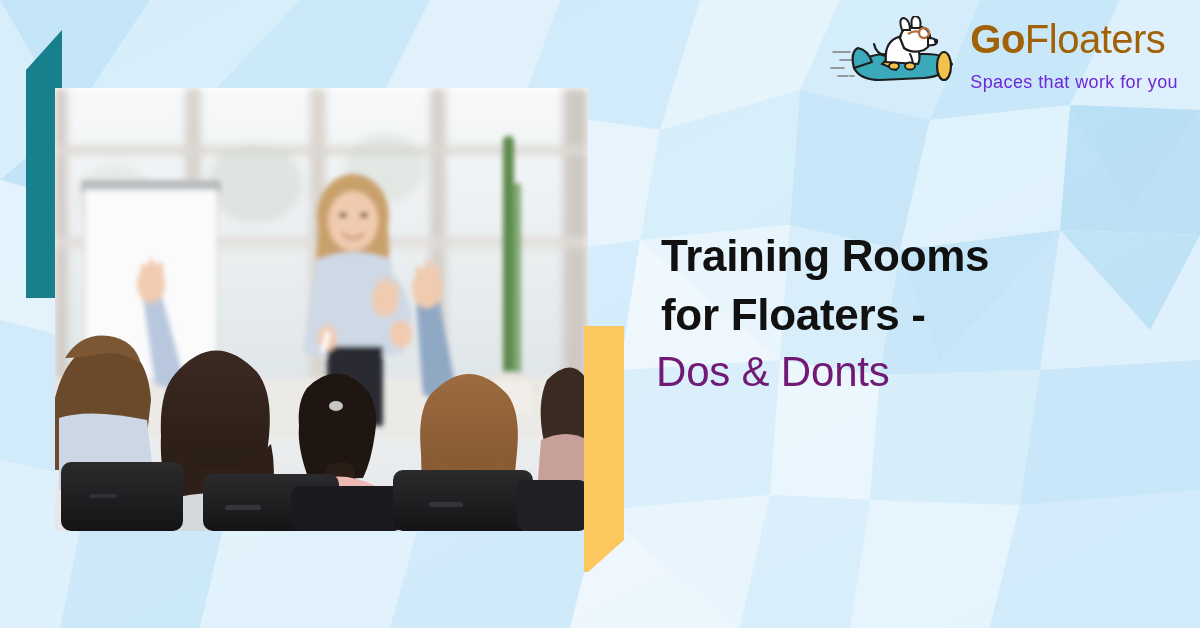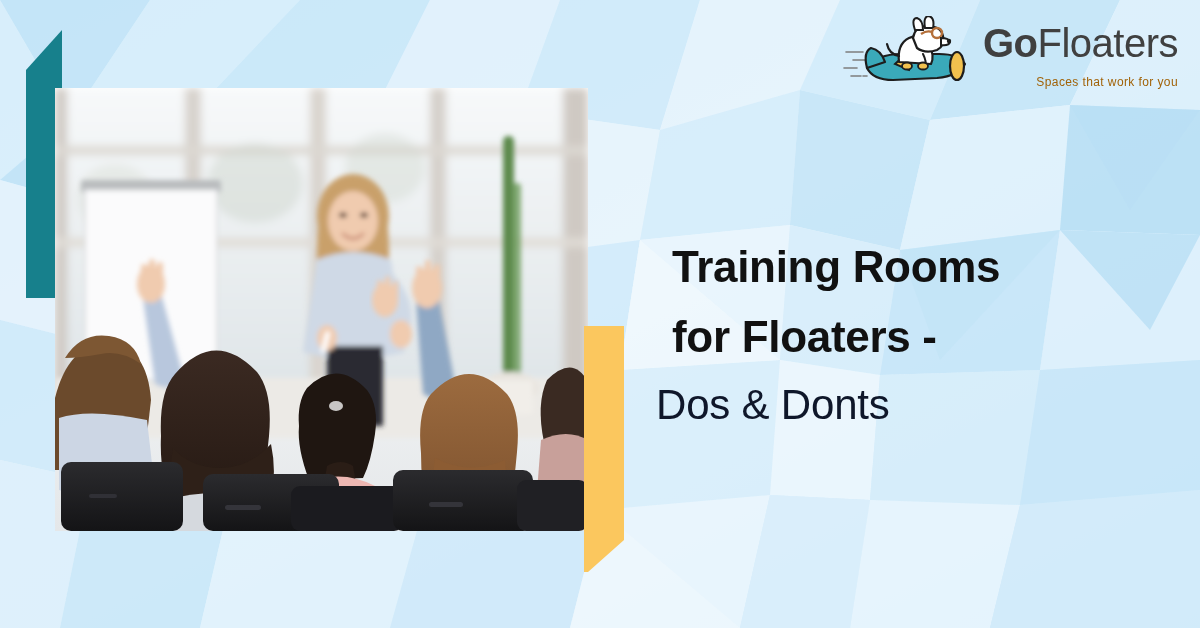--- a/index.html
+++ b/index.html
@@ -62,55 +62,55 @@
     top: 16px;
     display: flex;
     align-items: center;
     gap: 10px;
   }
   .logo-mark { width: 130px; height: 80px; display: block; }
   .logo-text { display: flex; flex-direction: column; justify-content: center; }
   .logo-wordmark {
     font-size: 40px;
     line-height: 1.02;
-    color: #404040;
+    color: #a16207;
     letter-spacing: -0.5px;
     white-space: nowrap;
   }
   .logo-wordmark .go { font-weight: bold; }
   .logo-wordmark .floaters { font-weight: normal; }
   .logo-tagline {
-    font-size: 12px;
-    color: #a16207;
+    font-size: 18px;
+    color: #6d28d9;
     letter-spacing: 0.4px;
     white-space: nowrap;
     margin-top: 12px;
     text-align: right;
   }
 
   
   .headline {
     position: absolute;
     left: 656px;
     top: 224px;
     width: 520px;
   }
   .headline-main {
     font-size: 44px;
     font-weight: bold;
     line-height: 1.22;
     color: #111111;
     letter-spacing: -0.3px;
-    margin: 16px;
+    margin: 5px;
   }
   .headline-sub {
     font-size: 42px;
     font-weight: normal;
     line-height: 1.22;
-    color: #0f172a;
+    color: #701a75;
     letter-spacing: -0.2px;
     margin: 4px 0 0 0;
   }
 </style>
 </head>
 <body>
 
 <div class="banner">
 
   <svg class="bg-poly" viewBox="0 0 1200 628" preserveAspectRatio="none">

